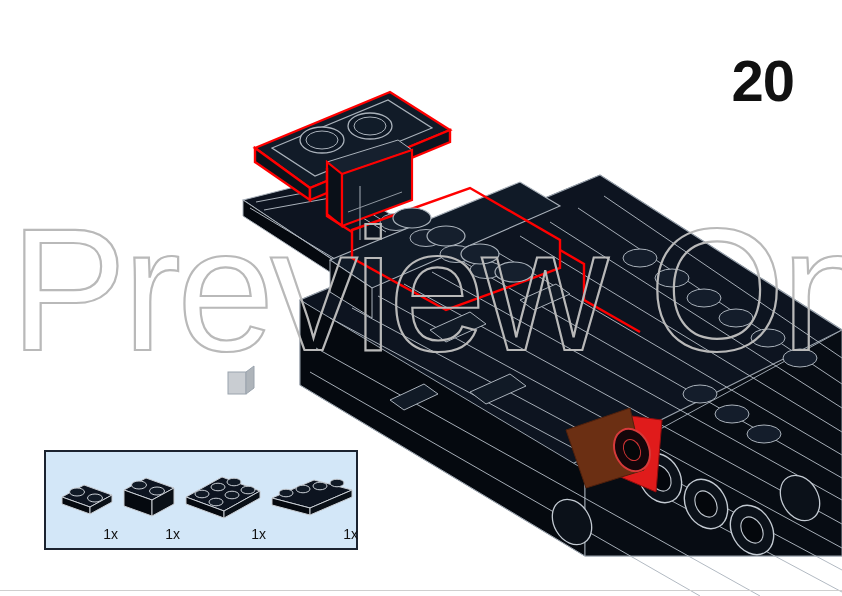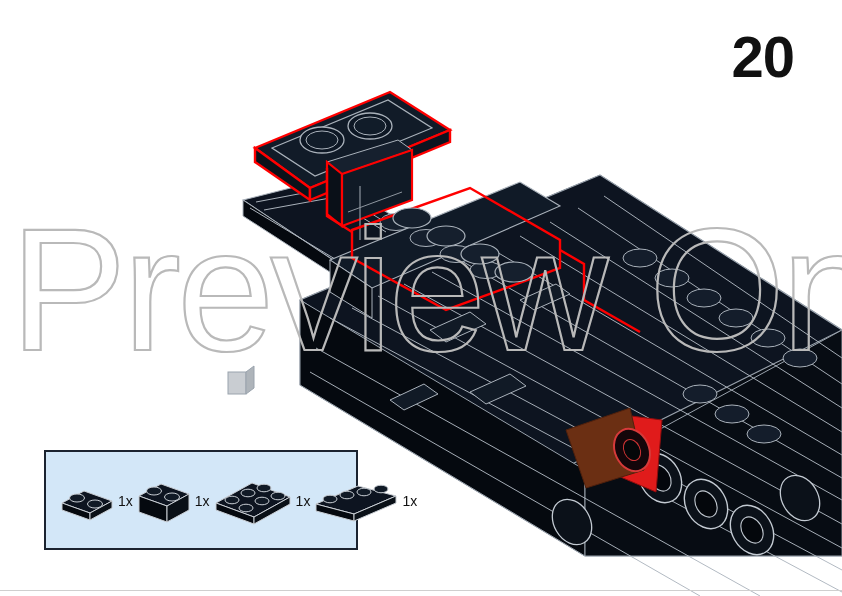--- a/index.html
+++ b/index.html
@@ -1,41 +1,41 @@
 <!DOCTYPE html>
 <html><head>
 <meta charset="utf-8">
 <style>
   html,body{margin:0;padding:0;background:#ffffff;}
   body{width:842px;height:596px;overflow:hidden;position:relative;
        font-family:"Liberation Sans",sans-serif;}
   #page{position:absolute;inset:0;background:#fff;}
 
   
-  #step-number{position:absolute;right:48px;top:28px;
+  #step-number{position:absolute;right:48px;top:52px;
     font-size:58px;font-weight:bold;color:#111;letter-spacing:-1px;
     font-family:"Liberation Sans",sans-serif;line-height:1;margin-left:48px;}
 
   
   #model{position:absolute;left:0;top:0;width:842px;height:596px;}
 
   
   #watermark{position:absolute;left:0;top:0;width:842px;height:596px;
              pointer-events:none;}
   #watermark text{font-family:"Liberation Sans",sans-serif;
     font-size:175px;fill:none;stroke:#b9b9b9;stroke-width:2.2;
     letter-spacing:-4px;}
 
   
   #parts-box{position:absolute;left:44px;top:450px;width:314px;height:100px;
     background:#d3e7f8;border:2px solid #1b2330;box-sizing:border-box;}
   #parts-row{position:absolute;inset:0;display:flex;align-items:flex-end;
     padding:6px 8px 6px 10px;box-sizing:border-box;}
-  .part-cell{position:relative;flex:1 1 auto;display:flex;flex-direction:row;
-    align-items:center;justify-content:flex-end;height:100%;}
+  .part-cell{position:relative;flex:1 1 auto;display:flex;flex-direction:column;
+    align-items:flex-end;justify-content:flex-end;height:100%;}
   .part-art{height:62px;display:flex;align-items:center;}
   .part-qty{font-size:14px;color:#111;font-weight:normal;margin-top:1px;
     font-family:"Liberation Sans",sans-serif;}
 
   
   #footer-rule{position:absolute;left:0;top:590px;width:842px;height:1px;
     background:#cfcfcf;}
 </style>
 </head>
 <body>

